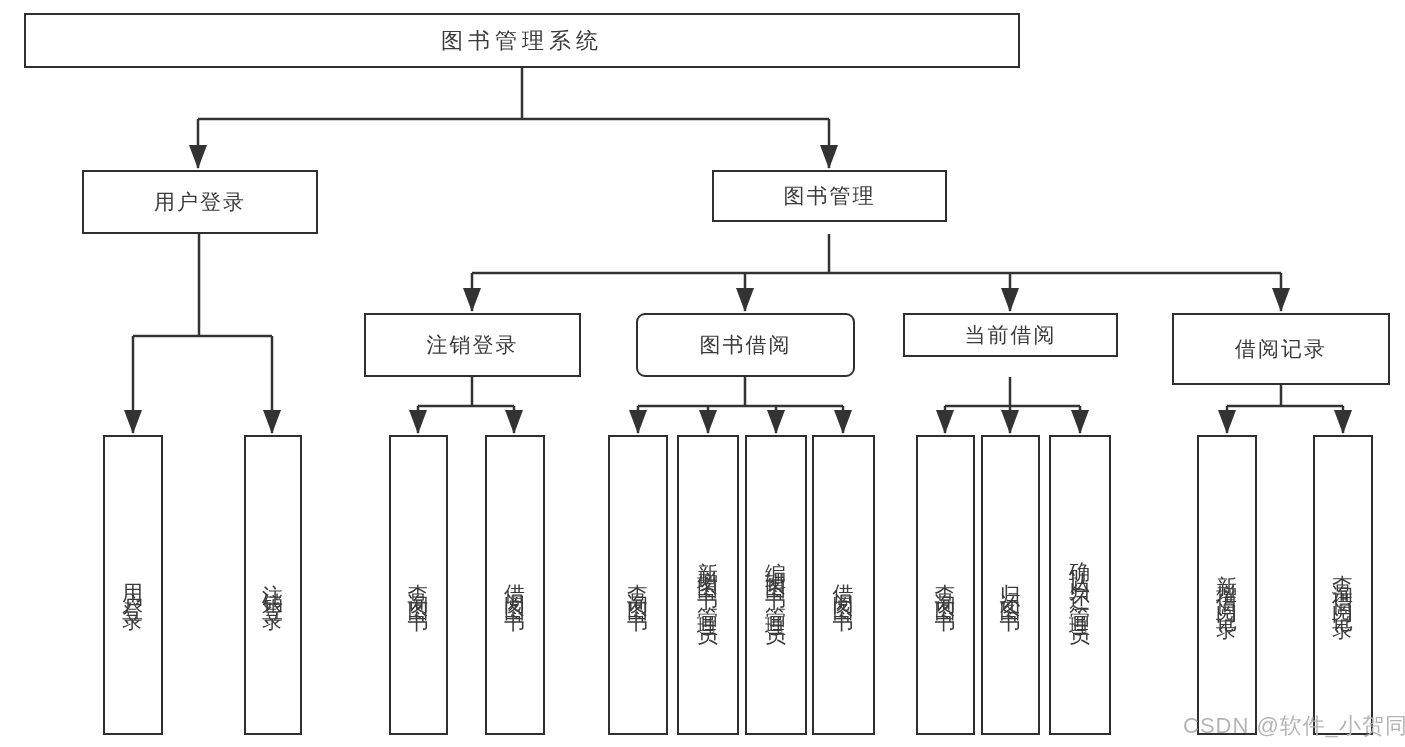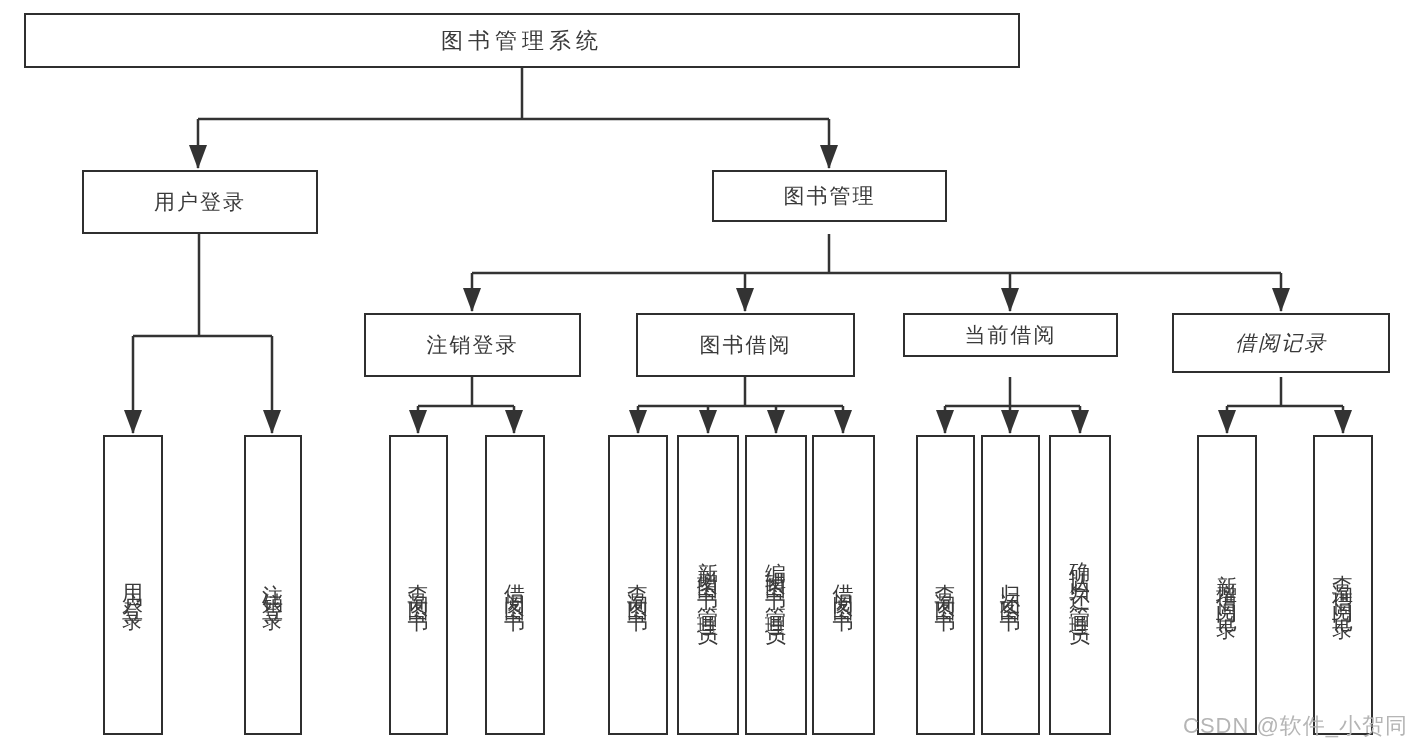--- a/index.html
+++ b/index.html
@@ -109,27 +109,27 @@
   <div class="node hnode" style="left:82px; top:170px; width:236px; height:64px;">
     <span>用户登录</span>
   </div>
   <div class="node hnode" style="left:712px; top:170px; width:235px; height:52px;">
     <span>图书管理</span>
   </div>
 
   <div class="node hnode" style="left:364px; top:313px; width:217px; height:64px;">
     <span>注销登录</span>
   </div>
-  <div class="node hnode" style="left:636px; top:313px; width:219px; height:64px;">
+  <div class="node hnode" style="left:636px; top:313px; width:219px; height:64px;border-radius:9px;">
     <span>图书借阅</span>
   </div>
   <div class="node hnode" style="left:903px; top:313px; width:215px; height:44px;">
     <span>当前借阅</span>
   </div>
-  <div class="node hnode" style="left:1172px; top:313px; width:218px; height:60px;font-style:italic;">
+  <div class="node hnode" style="left:1172px; top:313px; width:218px; height:72px;">
     <span>借阅记录</span>
   </div>
 
   <div class="node vnode" style="left:103px; top:435px; width:60px; height:300px;">
     <span>用户登录</span>
   </div>
   <div class="node vnode" style="left:244px; top:435px; width:58px; height:300px;">
     <span>注销登录</span>
   </div>
 

